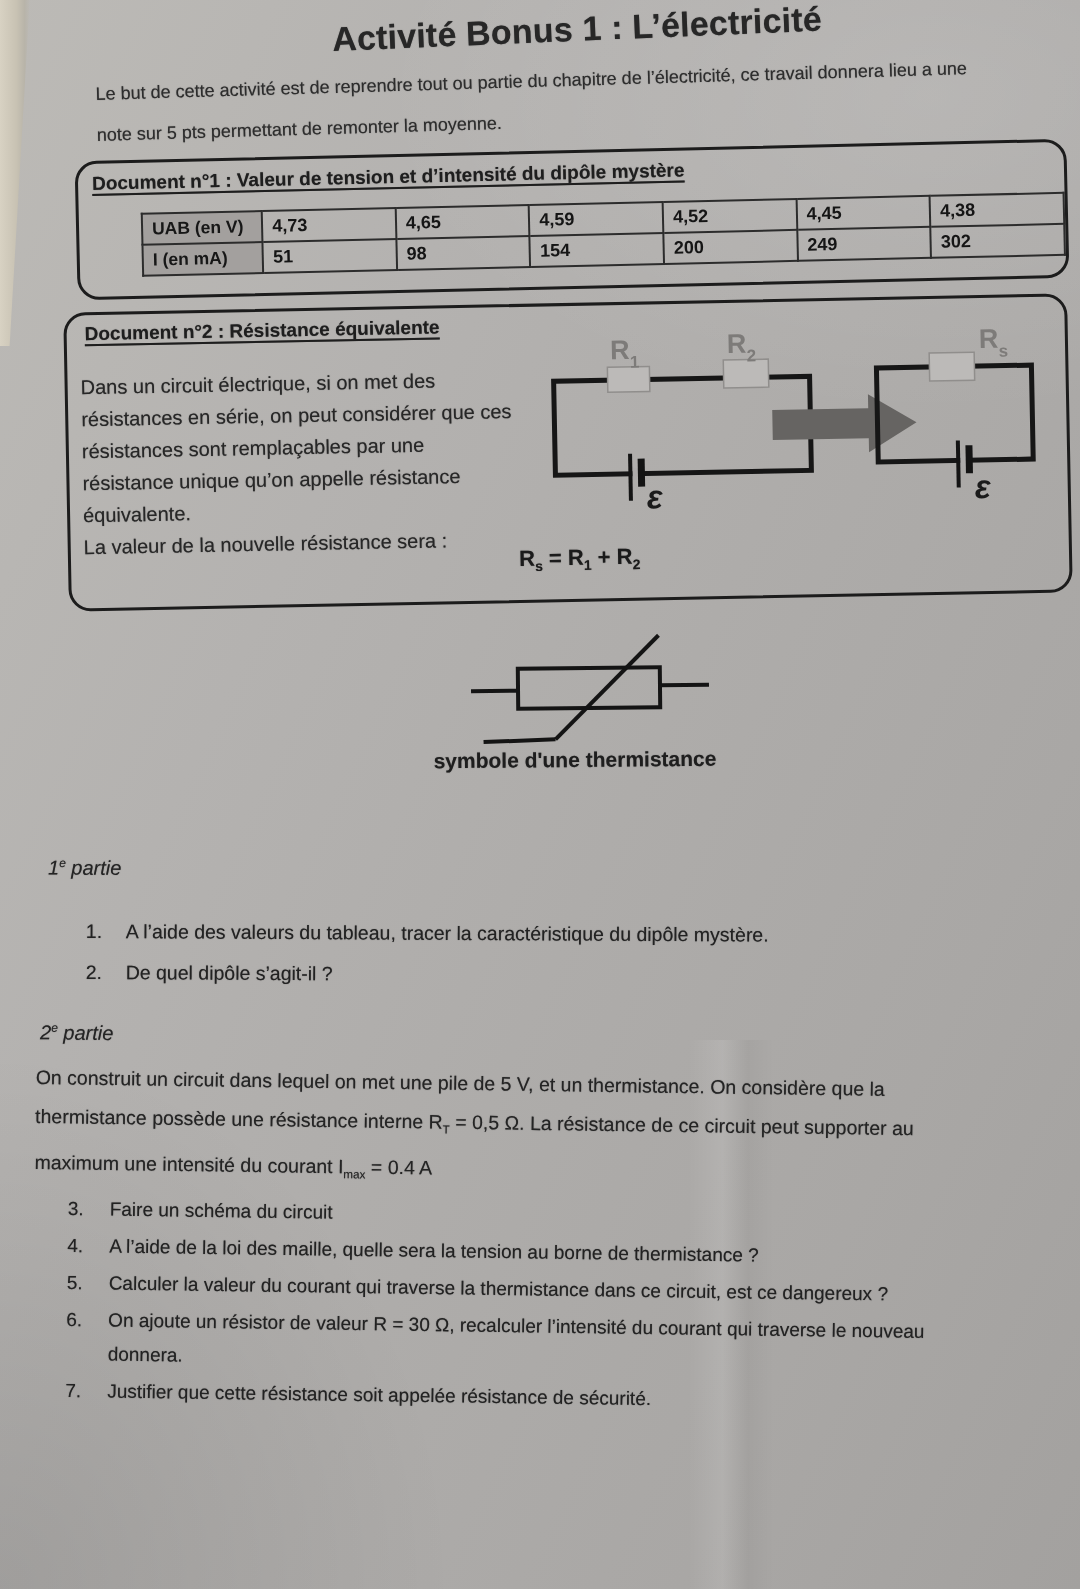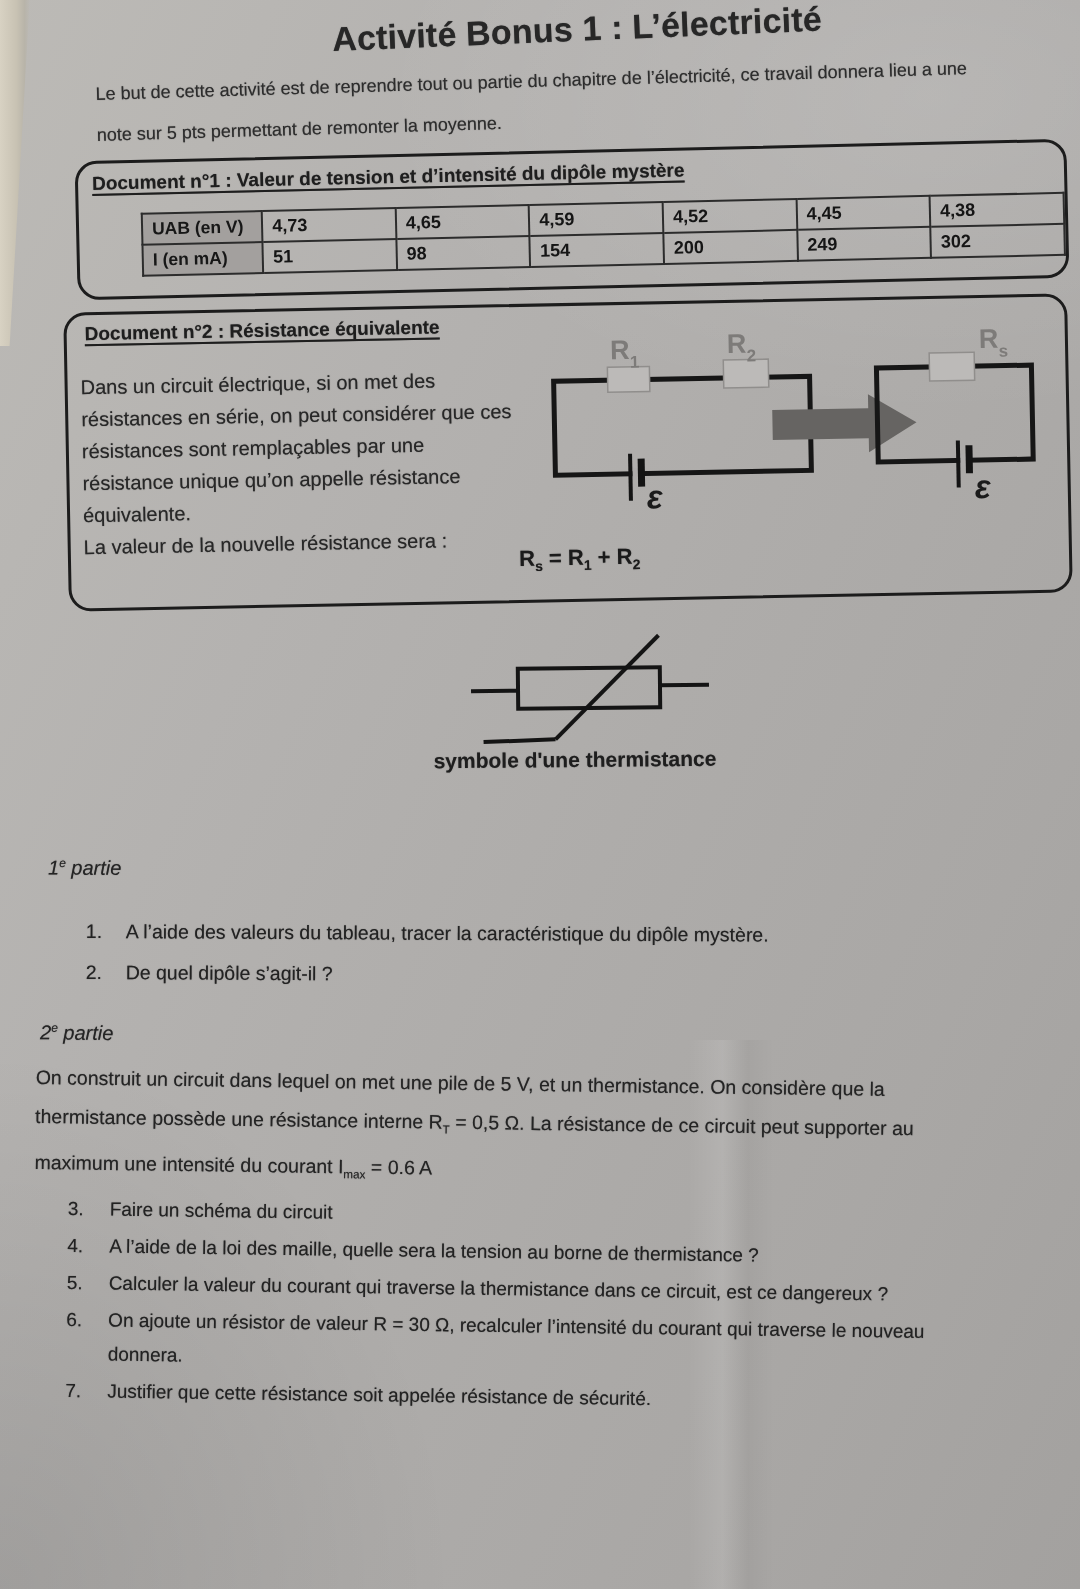--- a/index.html
+++ b/index.html
@@ -182,21 +182,21 @@
       <span class="q-num">2.</span>
       <span class="q-text">De quel dipôle s’agit-il ?</span>
     </div>
   </div>
 
   <div class="part-heading p2h soft"><span>2</span><sup>e</sup><span> partie</span></div>
 
   <div class="p2-para soft">
     <div><span>On construit un circuit dans lequel on met une pile de 5 V, et un thermistance. On considère que la</span></div>
     <div><span>thermistance possède une résistance interne R</span><sub>T</sub><span> = 0,5 Ω. La résistance de ce circuit peut supporter au</span></div>
-    <div><span>maximum une intensité du courant I</span><sub>max</sub><span> = 0.6 A</span></div>
+    <div><span>maximum une intensité du courant I</span><sub>max</sub><span> = 0.4 A</span></div>
   </div>
 
   <div class="q-list list2 soft">
     <div class="q-item">
       <span class="q-num">3.</span>
       <span class="q-text">Faire un schéma du circuit</span>
     </div>
     <div class="q-item">
       <span class="q-num">4.</span>
       <span class="q-text">A l’aide de la loi des maille, quelle sera la tension au borne de thermistance ?</span>

